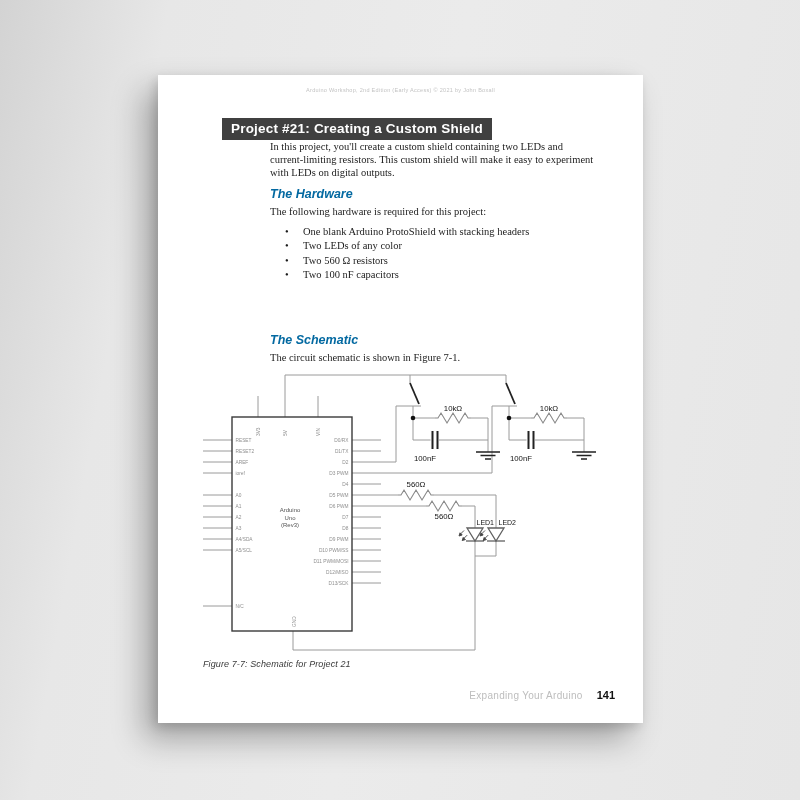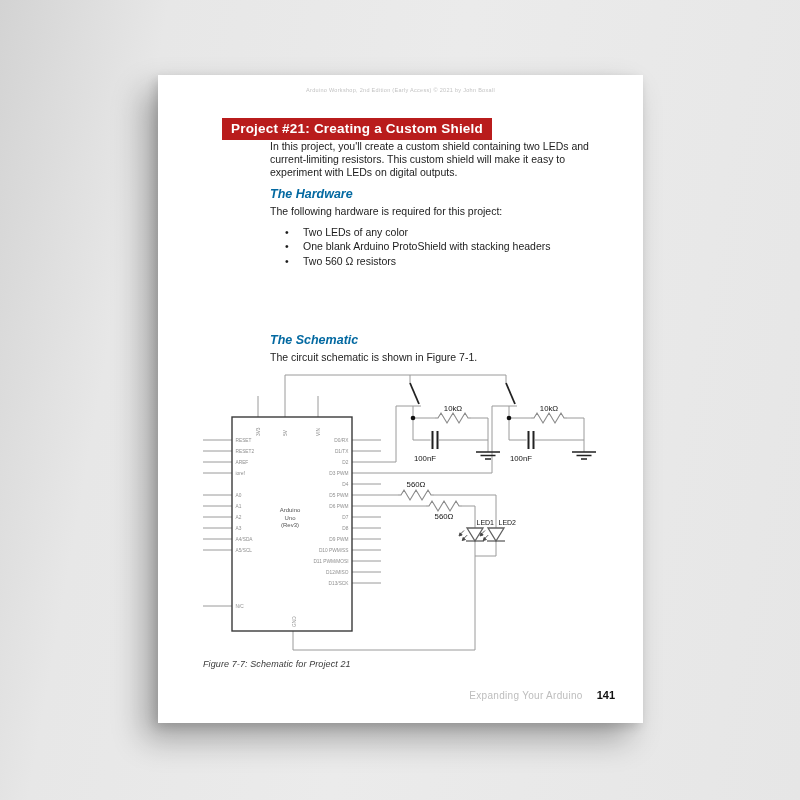--- a/index.html
+++ b/index.html
@@ -11,26 +11,26 @@
   .page {
     position:absolute; left:158px; top:75px; width:485px; height:648px;
     background:#ffffff;
     box-shadow: -14px 16px 30px rgba(0,0,0,.30), -3px 4px 10px rgba(0,0,0,.14);
   }
   .running-head {
     position:absolute; top:12px; left:0; width:100%; text-align:center;
     font-size:5.5px; color:#c3c3c3; letter-spacing:.3px;
   }
   .title-banner {
-    position:absolute; left:64px; top:43px; background:#b91c1c; color:#fff;
+    position:absolute; left:64px; top:43px; background:#404040; color:#fff;
     font-weight:bold; font-size:13.5px; padding:3px 9px 4px; letter-spacing:.2px;
     white-space:nowrap;
     text-align:center;
   }
-  .body-text { font-family:Liberation Sans, sans-serif; color:#1c1c1c; font-size:10.5px; line-height:13px; }
+  .body-text { font-family:Liberation Serif, serif; color:#1c1c1c; font-size:10.5px; line-height:13px; }
   .intro-para { position:absolute; left:112px; top:65px; width:324px; }
   .sec-head { position:absolute; left:112px; font-weight:bold; font-style:italic; font-size:12.5px; color:#0369a1; }
   .hw-head { top:112px; }
   .hw-lead { position:absolute; left:112px; top:130px; width:324px; }
   .hw-list { position:absolute; left:127px; top:150px; list-style:none; }
   .hw-list li { height:14.4px; line-height:14.4px; }
   .hw-list .blt { display:inline-block; width:18px; color:#1c1c1c; }
   .sch-head { top:258px; }
   .sch-lead { position:absolute; left:112px; top:276px; width:324px; }
   .schematic-wrap { position:absolute; left:37px; top:285px; width:420px; height:300px; }
@@ -57,23 +57,24 @@
   <div class="running-head">Arduino Workshop, 2nd Edition (Early Access) © 2021 by John Boxall</div>
 
   <div class="title-banner">Project #21: Creating a Custom Shield</div>
 
   <p class="body-text intro-para">In this project, you'll create a custom shield containing two LEDs and current-limiting resistors. This custom shield will make it easy to experiment with LEDs on digital outputs.</p>
 
   <h3 class="sec-head hw-head">The Hardware</h3>
   <p class="body-text hw-lead">The following hardware is required for this project:</p>
 
   <ul class="hw-list body-text">
+    <li><span class="blt">•</span><span>One blank Arduino ProtoShield with stacking headers</span></li>
     <li><span class="blt">•</span><span>Two LEDs of any color</span></li>
-    <li><span class="blt">•</span><span>One blank Arduino ProtoShield with stacking headers</span></li>
     <li><span class="blt">•</span><span>Two 560 Ω resistors</span></li>
+    <li><span class="blt">•</span><span>Two 100 nF capacitors</span></li>
   </ul>
 
   <h3 class="sec-head sch-head">The Schematic</h3>
   <p class="body-text sch-lead">The circuit schematic is shown in Figure 7-1.</p>
 
   <div class="schematic-wrap">
     <svg viewBox="0 0 420 300" width="420" height="300">
 
       <g stroke="#9a9a9a" stroke-width="1" fill="none">
         <path d="M90,15 H311 M90,15 V57 M63,57 V36 M123,57 V36"></path>

